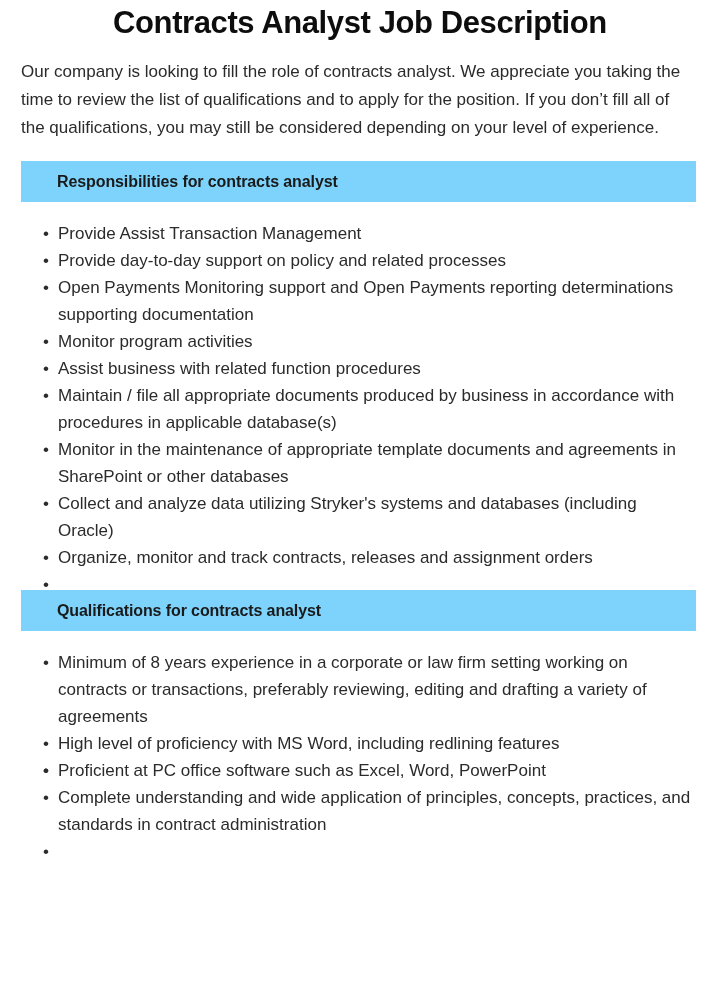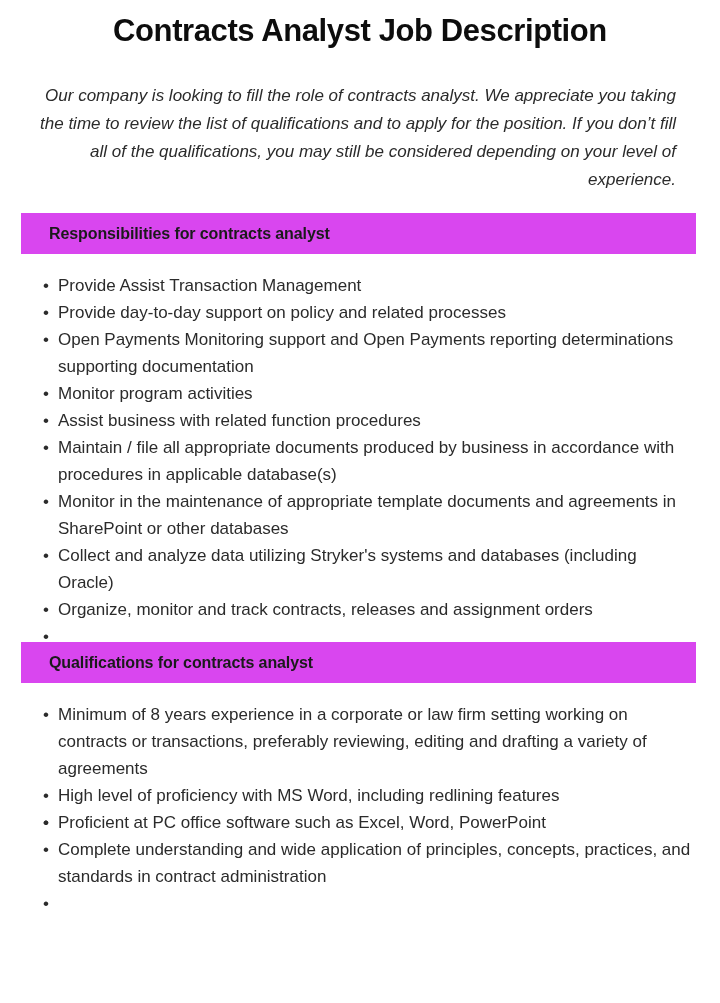--- a/index.html
+++ b/index.html
@@ -18,53 +18,52 @@
   .page {
     width: 720px;
     height: 1003px;
     position: relative;
     box-sizing: border-box;
     padding: 0;
   }
 
   
   .doc-title {
-    margin: 8px;
+    margin: 0;
     padding: 4px 20px 0 20px;
     font-size: 31px;
     font-weight: 700;
     line-height: 38px;
     letter-spacing: -0.4px;
     text-align: center;
     color: #0d0d0d;
   }
 
   
   .intro {
-    margin: 16px;
+    margin: 0;
     padding: 16px 28px 0 21px;
     font-size: 17px;
     line-height: 28px;
     color: #2b2b2b;
-    text-align: right;
-    font-style: italic;
+    text-align: left;
   }
 
   
   .section {
     margin: 0;
   }
   .section-header {
     margin: 19px 24px 0 21px;
-    background: #d946ef;
+    background: #7dd3fc;
     height: 41px;
     display: flex;
     align-items: center;
     box-sizing: border-box;
-    padding-left: 28px;
+    padding-left: 36px;
   }
   .section-header-text {
     font-size: 16px;
     font-weight: 700;
     line-height: 20px;
     color: #1a1a1a;
     letter-spacing: -0.1px;
   }
 
   

